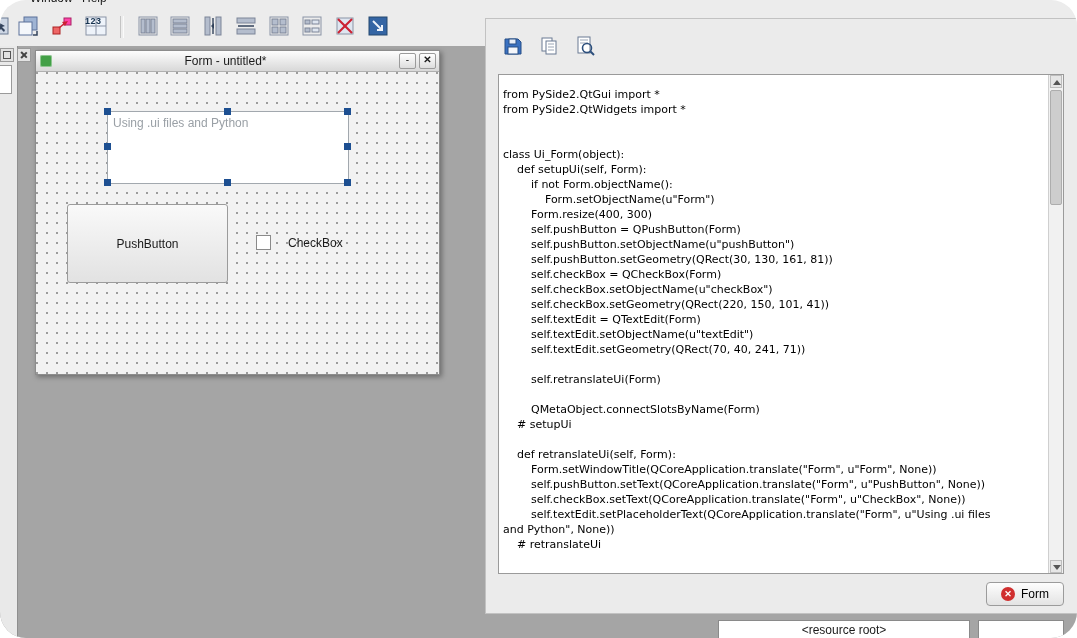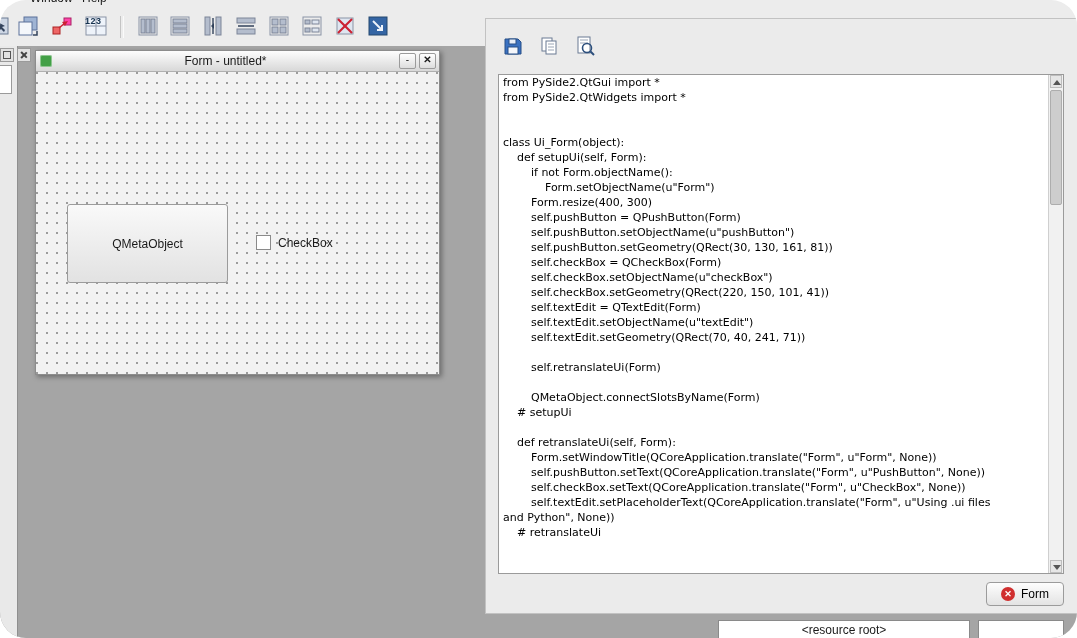--- a/index.html
+++ b/index.html
@@ -48,30 +48,30 @@
   .placeholder{display:block;padding:4px 5px;font-size:12px;color:#9aa0a6;}
   .handle{position:absolute;width:7px;height:7px;background:var(--handle-blue,#1d4f91);}
   .h1{left:0;top:0;} .h2{left:120px;top:0;} .h3{left:240px;top:0;}
   .h4{left:0;top:35px;} .h5{left:240px;top:35px;}
   .h6{left:0;top:71px;} .h7{left:120px;top:71px;} .h8{left:240px;top:71px;}
   
   .pushbutton{position:absolute;left:31px;top:132px;width:159px;height:77px;
     background:linear-gradient(#f9f9f9,#e2e2e2);border:1px solid #9b9b9b;border-radius:3px;
     display:flex;align-items:center;justify-content:center;font-size:12px;}
   
-  .checkbox-widget{position:absolute;left:220px;top:163px;display:flex;align-items:center;gap:7px;font-size:12px;}
+  .checkbox-widget{position:absolute;left:220px;top:163px;display:flex;align-items:center;gap:17px;font-size:12px;}
   .checkbox-box{width:13px;height:13px;background:#ffffff;border:1px solid #8a8a8a;}
   
   .code-dialog{position:absolute;left:485px;top:18px;width:592px;height:596px;background:#ebebeb;
     border:1px solid #c2c2c2;border-right:none;box-sizing:border-box;}
   .dlg-toolbar{position:absolute;left:14px;top:14px;display:flex;gap:10px;}
   .dlg-tool-btn{width:26px;height:26px;display:flex;align-items:center;justify-content:center;border-radius:3px;}
   .code-box{position:absolute;left:12px;top:55px;width:566px;height:500px;background:#ffffff;
     border:1px solid #9a9a9a;box-sizing:border-box;overflow:hidden;}
-  .code-box pre{margin:0;padding:0 20px 4px 4px;font-family:"DejaVu Sans",sans-serif;
+  .code-box pre{margin:0;padding:12px 20px 4px 4px;font-family:"DejaVu Sans",sans-serif;
     font-size:11px;line-height:15px;white-space:pre;color:#000;}
   .vscroll{position:absolute;right:0;top:0;width:15px;height:100%;background:#f1f1f1;border-left:1px solid #cfcfcf;box-sizing:border-box;}
   .vs-btn{position:absolute;left:1px;width:12px;height:13px;background:#e6e6e6;border:1px solid #bdbdbd;box-sizing:border-box;}
   .vs-up{top:0;} .vs-down{bottom:0;}
   .vs-up::after,.vs-down::after{content:"";position:absolute;left:2px;}
   .vs-up::after{top:4px;border-left:4px solid transparent;border-right:4px solid transparent;border-bottom:5px solid #555;}
   .vs-down::after{top:4px;border-left:4px solid transparent;border-right:4px solid transparent;border-top:5px solid #555;}
   .vs-thumb{position:absolute;left:1px;top:15px;width:12px;height:115px;background:#cdcdcd;border:1px solid #adadad;border-radius:2px;box-sizing:border-box;}
   .close-btn{position:absolute;left:500px;top:563px;width:78px;height:24px;border:1px solid #9b9b9b;border-radius:4px;
     background:linear-gradient(#fdfdfd,#e3e3e3);display:flex;align-items:center;justify-content:center;gap:6px;
@@ -201,21 +201,34 @@
   </div>
 
   <div class="form-window">
     <div class="titlebar">
       <span class="title-icon"></span>
       <span class="title-text">Form - untitled*</span>
       <span class="tb-btn">-</span>
       <span class="tb-btn close-x">✕</span>
     </div>
     <div class="form-canvas">
-      <div class="pushbutton">QMetaObject</div>
+      <div class="sel-region">
+        <div class="textedit">
+          <span class="placeholder">Using .ui files and Python</span>
+        </div>
+        <span class="handle h1"></span>
+        <span class="handle h2"></span>
+        <span class="handle h3"></span>
+        <span class="handle h4"></span>
+        <span class="handle h5"></span>
+        <span class="handle h6"></span>
+        <span class="handle h7"></span>
+        <span class="handle h8"></span>
+      </div>
+      <div class="pushbutton">PushButton</div>
       <div class="checkbox-widget">
         <span class="checkbox-box"></span>
         <span>CheckBox</span>
       </div>
     </div>
   </div>
 
   <div class="code-dialog">
     <div class="dlg-toolbar">
       <div class="dlg-tool-btn">

